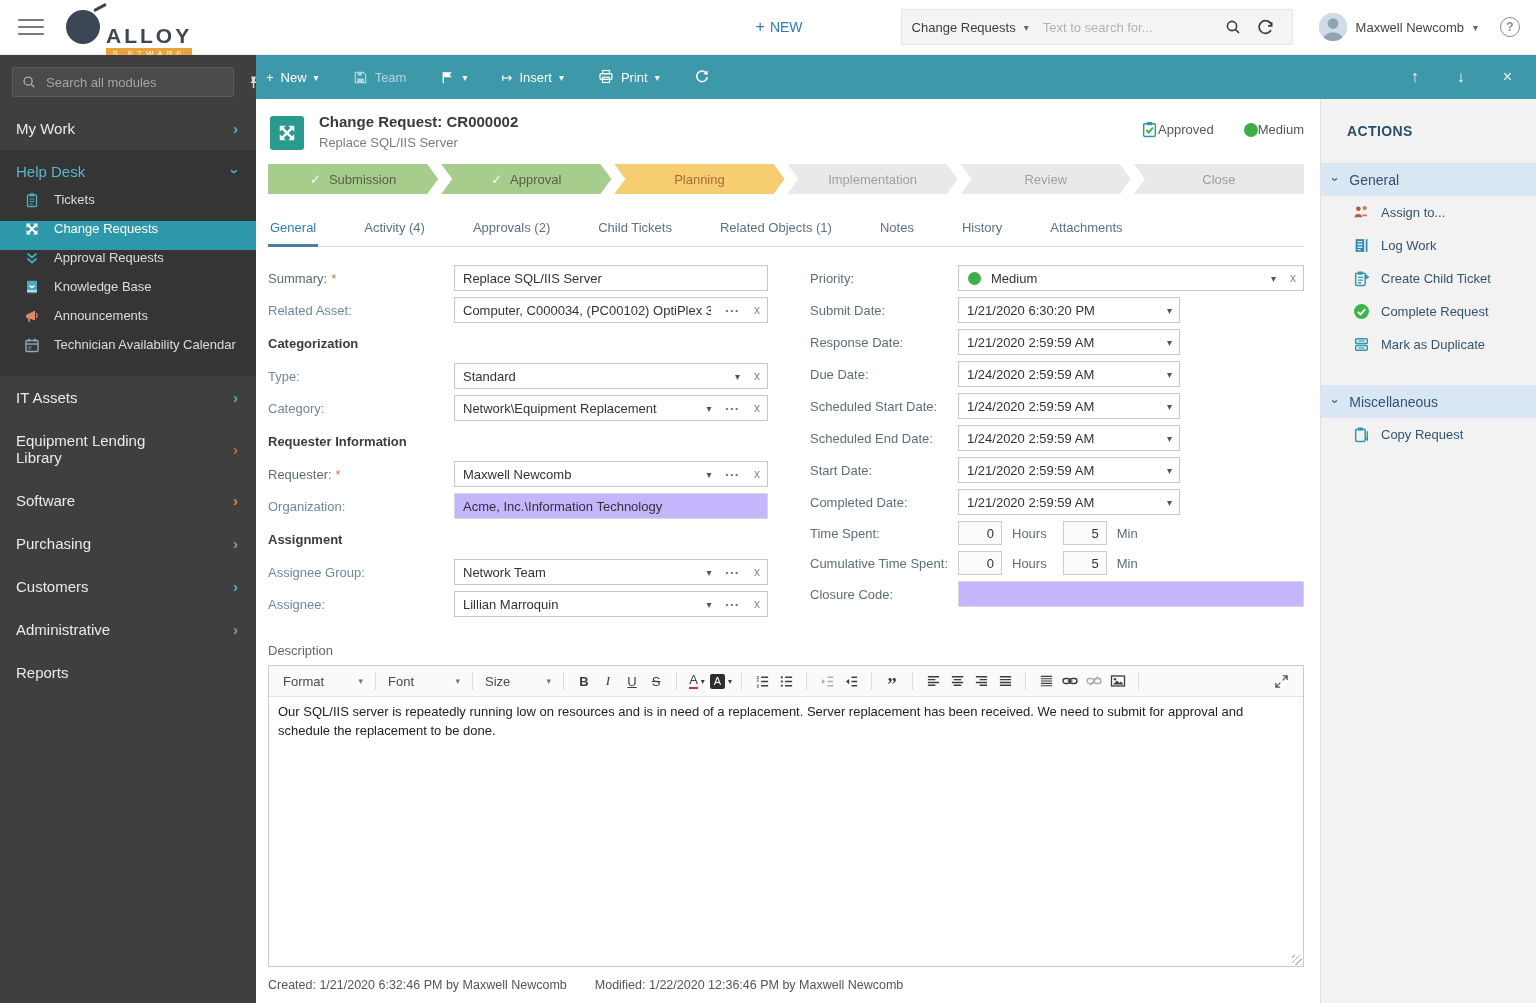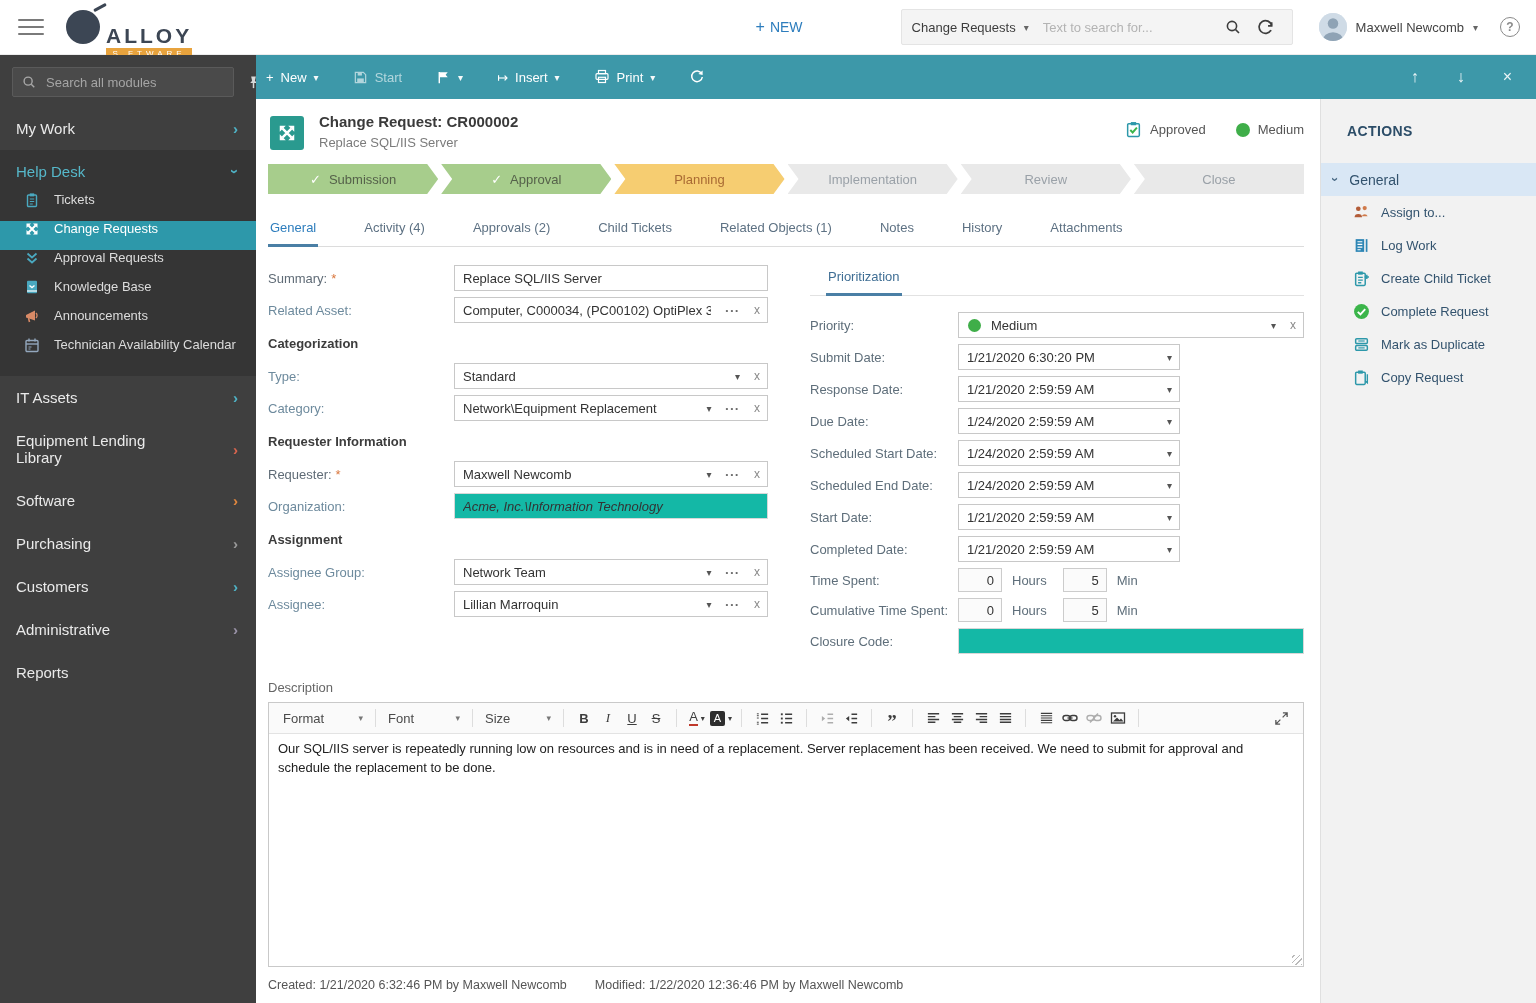--- a/index.html
+++ b/index.html
@@ -65,21 +65,21 @@
 
   .workarea { flex:1; min-height:0; display:flex; }
   .main { flex:1; min-width:0; padding:0 16px 0 12px; display:flex; flex-direction:column; }
 
   
   .rec-head { display:flex; align-items:flex-start; padding-top:14px; }
   .rec-icon { width:34px; height:34px; flex:none; background:#2a9a8f; border-radius:3px; display:flex; align-items:center; justify-content:center; margin:3px 15px 0 2px; }
   .rec-title { font-size:15px; font-weight:bold; color:#3a3a3a; }
   .rec-sub { font-size:13px; color:#7b7b7b; margin-top:5px; }
   .badges { margin-left:auto; display:flex; align-items:center; gap:30px; padding-top:8px; color:#555; }
-  .badge { display:flex; align-items:center; gap:8px; }
+  .badge { display:flex; align-items:center; }
   .dot { width:14px; height:14px; border-radius:50%; background:#3fae49; }
 
   
   .stages { display:flex; gap:3px; margin-top:14px; height:30px; }
   .stage { flex:1; display:flex; align-items:center; justify-content:center; gap:8px; font-size:13px; cursor:pointer;
            clip-path:polygon(0 0, calc(100% - 11px) 0, 100% 50%, calc(100% - 11px) 100%, 0 100%, 11px 50%); }
   .stage:first-child { clip-path:polygon(0 0, calc(100% - 11px) 0, 100% 50%, calc(100% - 11px) 100%, 0 100%); }
   .stage:last-child { clip-path:polygon(0 0, 100% 0, 100% 100%, 0 100%, 11px 50%); }
   .stage.done { background:#a7cd8c; color:#55614a; }
   .stage.done .st-check { color:#fff; font-size:13px; }
@@ -95,21 +95,21 @@
   .form { display:flex; gap:42px; margin-top:18px; }
   .col-l { width:500px; flex:none; }
   .col-r { flex:1; min-width:0; }
   .frow { display:flex; align-items:center; margin-bottom:6px;gap:24px; }
   .frow .lbl { width:162px; flex:none; color:#6d8a9d; }
   .frow .lbl.neutral { color:#5f6b76; }
   .req-star { color:#d9763c; margin-left:4px; }
   .sec-head { font-weight:bold; color:#3c3c3c; margin:13px 0 12px; }
   .field { height:26px; border:1px solid #c8c8c8; background:#fff; display:flex; align-items:center; flex:1; min-width:0; }
   .field input { border:none; outline:none; background:transparent; flex:1; min-width:0; padding:0 8px; font:inherit; color:#333; }
-  .field.ro { background:#14b8a6; border-color:#d8d8d8;font-style:italic; }
+  .field.ro { background:#c4b5fd; border-color:#d8d8d8; }
   .sfx { color:#555; padding:0 7px; font-size:10px; cursor:pointer; flex:none; }
   .sfx.dots { font-size:8px; letter-spacing:2px; color:#666; }
   .sfx.clear { font-size:12px; color:#888; }
 
   .pr-head { border-bottom:1px solid #e2e2e2; margin-bottom:16px; }
   .pr-head span { display:inline-block; margin-left:16px; padding:4px 2px 9px; color:#3f6e94; border-bottom:3px solid #4a7fa5; margin-bottom:-1px; cursor:pointer; }
   .prow { display:flex; align-items:center; margin-bottom:6px; }
   .prow .lbl { width:148px; flex:none; color:#5e6e7a; }
   .dfield { width:222px; flex:none; }
   .wide { flex:1; }
@@ -332,21 +332,21 @@
         <span>+</span>
         <span>New</span>
         <span class="caret">▾</span>
       </div>
       <div class="tb-btn disabled">
         <svg width="15" height="15" viewBox="0 0 16 16">
             <path d="M2.5 2.5 h8.5 l2.5 2.5 v8.5 h-11 z" fill="none" stroke="#fff" stroke-width="1.3"></path>
             <rect x="5" y="2.5" width="4.5" height="3.4" fill="#fff"></rect>
             <rect x="4.5" y="9" width="7" height="4.5" fill="#fff"></rect>
           </svg>
-        <span>Start</span>
+        <span>Team</span>
       </div>
       <div class="tb-btn">
         <svg width="15" height="15" viewBox="0 0 16 16">
             <line x1="3.5" y1="2" x2="3.5" y2="14" stroke="#fff" stroke-width="1.5"></line>
             <path d="M3.5 2.5 h9 l-2.2 2.6 2.2 2.6 h-9 z" fill="#fff"></path>
           </svg>
         <span class="caret">▾</span>
       </div>
       <div class="tb-btn">
         <span>↦</span>
@@ -507,23 +507,20 @@
               <div class="field">
                 <input value="Lillian Marroquin" style="">
                 <span class="sfx">▾</span>
                 <span class="sfx dots">•••</span>
                 <span class="sfx clear">x</span>
               </div>
             </div>
           </div>
 
           <div class="col-r">
-            <div class="pr-head">
-              <span>Prioritization</span>
-            </div>
             <div class="prow">
               <span class="lbl">Priority:</span>
               <div class="field wide">
                 <span class="pri-val">
                   <span class="dot"></span>
                   <span>Medium</span>
                 </span>
                 <span class="sfx">▾</span>
                 <span class="sfx clear">x</span>
               </div>
@@ -779,20 +776,24 @@
               <svg width="17" height="17" viewBox="0 0 16 16">
                 <rect x="2.5" y="2.5" width="11" height="4.5" rx="1" fill="none" stroke="#2d98aa" stroke-width="1.4"></rect>
                 <rect x="2.5" y="9" width="11" height="4.5" rx="1" fill="none" stroke="#2d98aa" stroke-width="1.4"></rect>
                 <line x1="5" y1="4.7" x2="11" y2="4.7" stroke="#2d98aa" stroke-width="1.1"></line>
                 <line x1="5" y1="11.2" x2="11" y2="11.2" stroke="#2d98aa" stroke-width="1.1"></line>
               </svg>
             </span>
           <span>Mark as Duplicate</span>
         </div>
 
+        <div class="act-group-h">
+          <span class="chev down">›</span>
+          <span>Miscellaneous</span>
+        </div>
         <div class="act-item">
           <span class="ic">
               <svg width="17" height="17" viewBox="0 0 16 16">
                 <rect x="2.5" y="3" width="9" height="11.5" rx="1" fill="none" stroke="#2d98aa" stroke-width="1.4"></rect>
                 <rect x="4.8" y="1.4" width="4.4" height="3" fill="#2d98aa"></rect>
                 <path d="M13.5 5 v8 l-2 -1.8" fill="none" stroke="#2d98aa" stroke-width="1.3"></path>
               </svg>
             </span>
           <span>Copy Request</span>
         </div>

